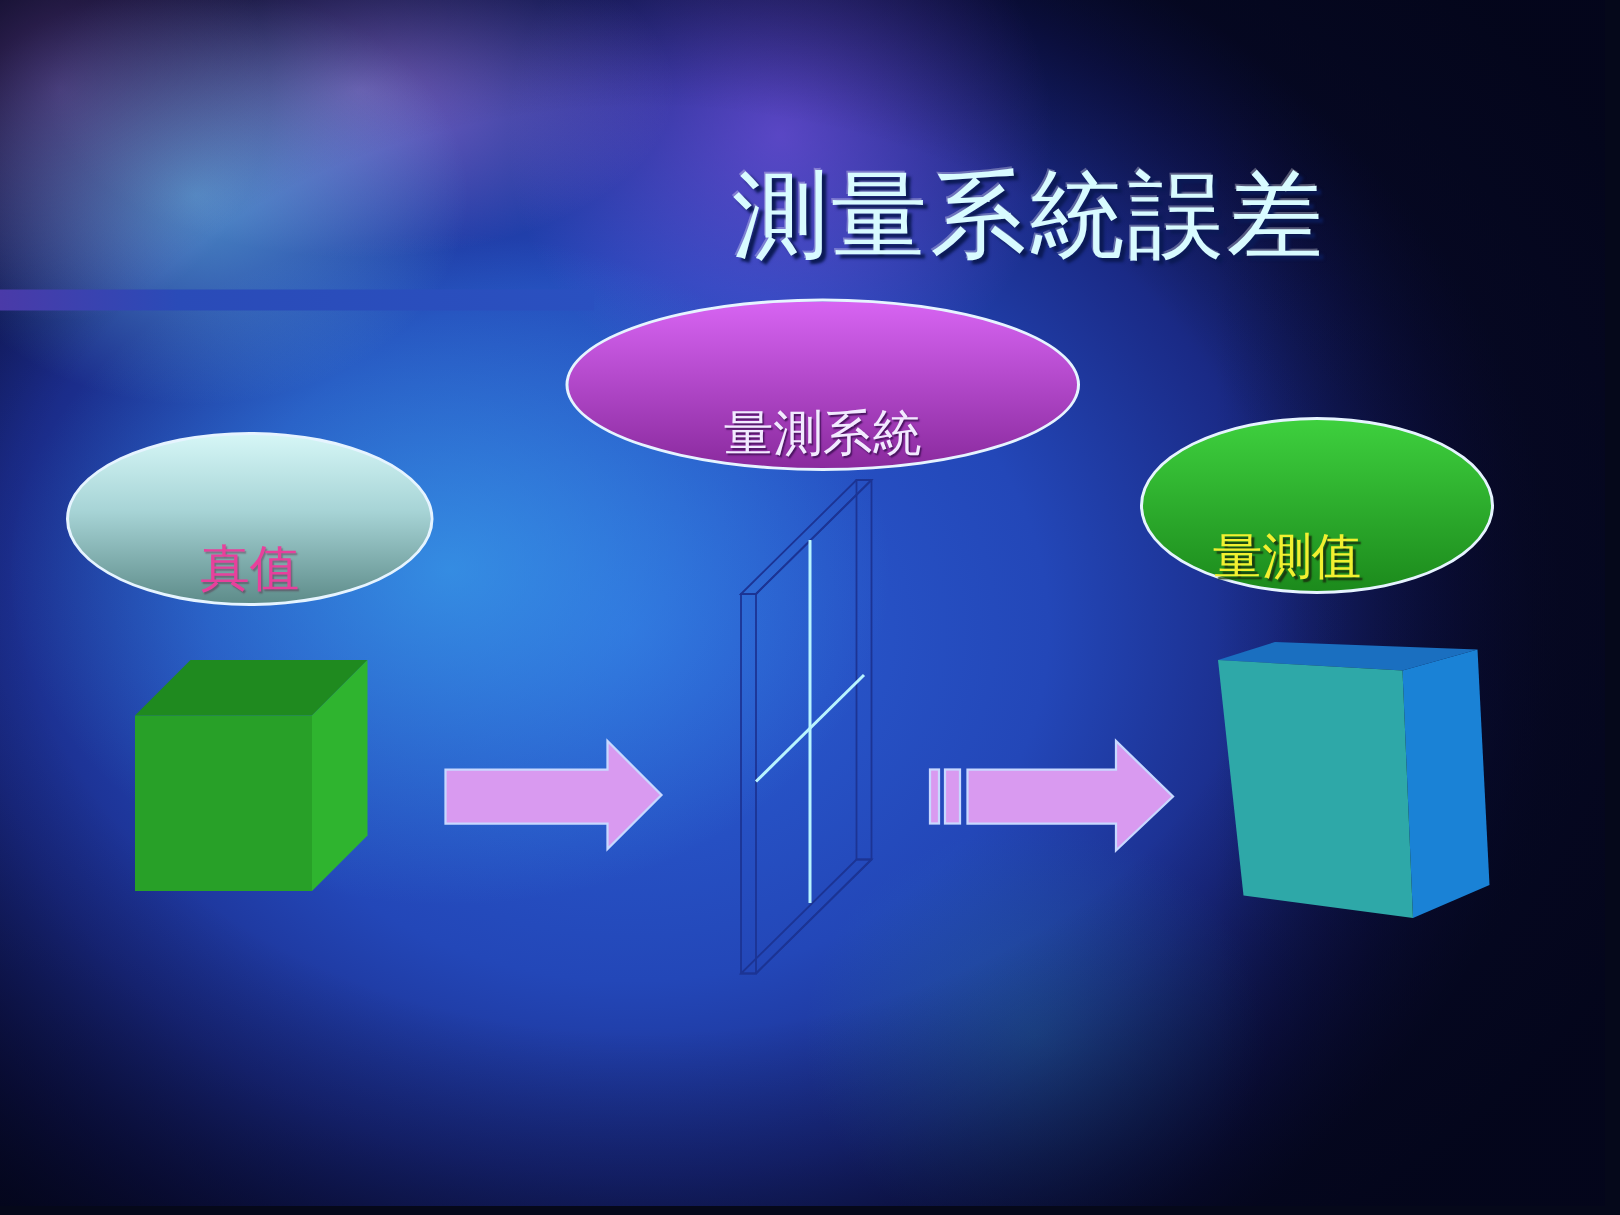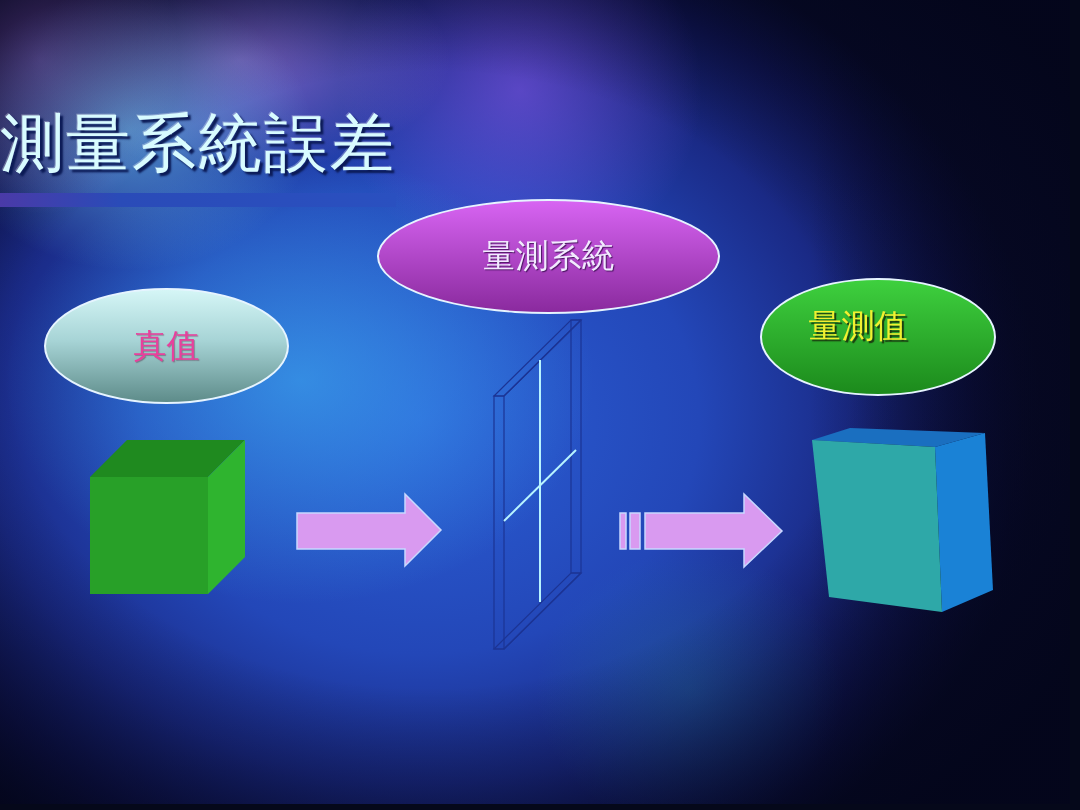--- a/index.html
+++ b/index.html
@@ -18,31 +18,31 @@
   .vignette {
     position:absolute; inset:0;
     background: radial-gradient(ellipse 760px 560px at 430px 380px, rgba(0,0,0,0) 55%, rgba(3,5,25,0.85) 100%);
     pointer-events:none;
   }
   .right-dark {
     position:absolute; right:0; top:0; width:260px; height:804px;
     background: linear-gradient(to right, rgba(8,10,40,0), rgba(8,10,40,0.85));
   }
   .title {
-    position:absolute; left:0; width:884px; top:100px; text-align:left;
+    position:absolute; left:0; width:884px; top:100px; text-align:right;
     font-family:"DejaVu Serif", serif; font-size:64px; color:#d8fbff; letter-spacing:2px;
     text-shadow: 3px 3px 2px #0b1a55, -1px -1px 0 rgba(255,255,255,0.3);
   }
   .title-bar {
     position:absolute; left:0; top:193px; width:396px; height:14px;
     background: linear-gradient(to right, #4a3aa8, #2a4bb8 30%, #2a50c0);
   }
   .ellipse {
     position:absolute; border-radius:50%; border:2px solid #e6f4ff; box-sizing:border-box;
-    display:flex; align-items:center; justify-content:center;
+    display:flex; align-items:flex-end; justify-content:center;
   }
   .ell-system { left:377px; top:199px; width:343px; height:115px;
     background: linear-gradient(to bottom, #d764f2, #8a2a9e); }
   .ell-true { left:44px; top:288px; width:245px; height:116px;
     background: linear-gradient(to bottom, #d5f6f6, #a7d4d6 45%, #5e8c8a); }
   .ell-measured { left:760px; top:278px; width:236px; height:118px;
     background: linear-gradient(to bottom, #3ed03e, #1c8a1c); }
   .ell-text { font-family:"DejaVu Serif", serif; font-size:33px; }
   .t-system { color:#f2eaff; text-shadow: 1px 1px 1px #4a1460; }
   .t-true { color:#e8409c; text-shadow: 1px 1px 1px rgba(80,0,40,0.35); }

